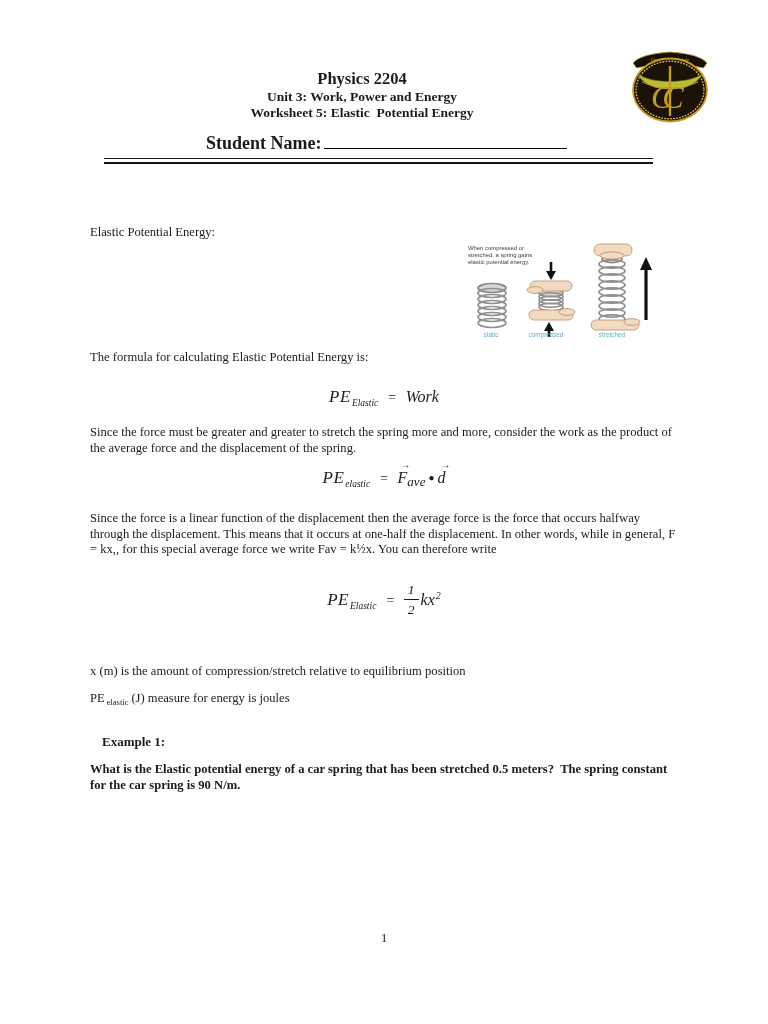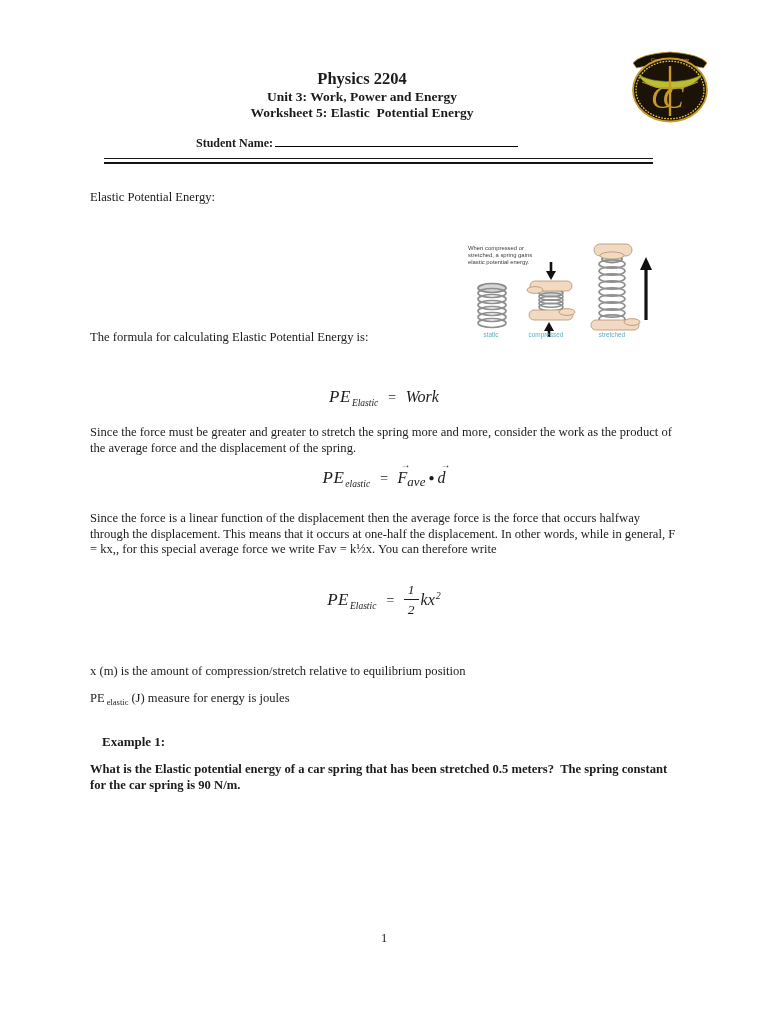--- a/index.html
+++ b/index.html
@@ -4,31 +4,31 @@
 <style>
   html,body{margin:0;padding:0;background:#ffffff;}
   .page{position:relative;width:768px;height:1024px;background:#ffffff;
         font-family:"Liberation Serif",serif;color:#1b1b1b;overflow:hidden;}
   .abs{position:absolute;}
   
   .header{top:70px;left:-22px;width:768px;text-align:center;}
   .h1{font-size:16.5px;font-weight:bold;line-height:18px;}
   .h2{font-size:13.5px;font-weight:bold;line-height:15px;margin-top:1px;}
   .prewrap{white-space:pre-wrap;}
-  .student-row{top:133px;left:196px;font-size:12px;font-weight:bold;}
+  .student-row{top:133px;left:206px;font-size:18px;font-weight:bold;}
   .blank-line{display:inline-block;width:243px;height:13px;
               border-bottom:1.6px solid #000;margin-left:2px;}
   .dbl-rule{top:158px;left:104px;width:549px;height:3px;
             border-top:1.6px solid #151515;border-bottom:2.6px solid #151515;}
   
   .body-txt{font-size:12.6px;line-height:15.6px;}
   .def-row{top:190px;left:90px;width:588px;display:flex;}
-  .def-term{width:168px;flex:none;}
+  .def-term{width:168px;flex:none;margin-top:35px;}
   .def-text{width:400px;}
-  .intro{top:330px;left:90px;width:588px;}
+  .intro{top:350px;left:90px;width:588px;}
   .para1{top:425px;left:90px;width:588px;}
   .para2{top:511px;left:90px;width:588px;}
   .kline{top:636px;left:90px;width:588px;}
   .xline{top:664px;left:90px;width:588px;}
   .peline{top:691px;left:90px;width:588px;}
   .ex-head{top:734px;left:90px;font-size:13px;font-weight:bold;margin-left:12px;}
   .ex-text{top:762px;left:90px;width:588px;font-weight:bold;}
   .page-num{top:931px;left:0;width:768px;text-align:center;font-size:12.5px;}
   
   .formula{left:90px;width:588px;text-align:center;font-style:italic;

